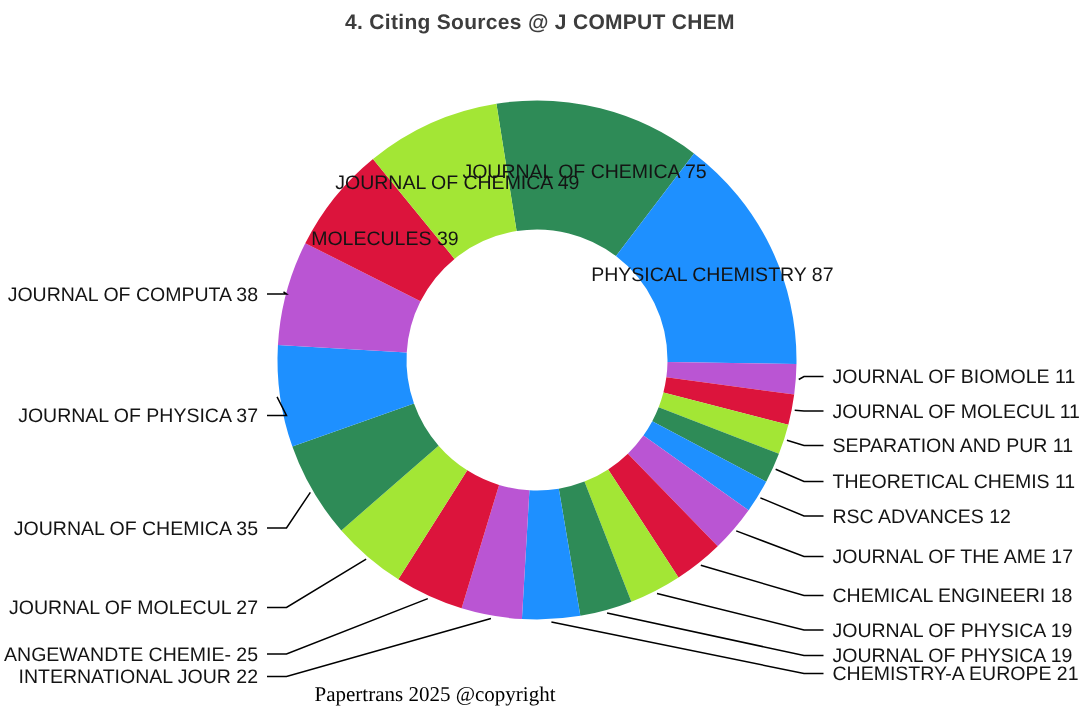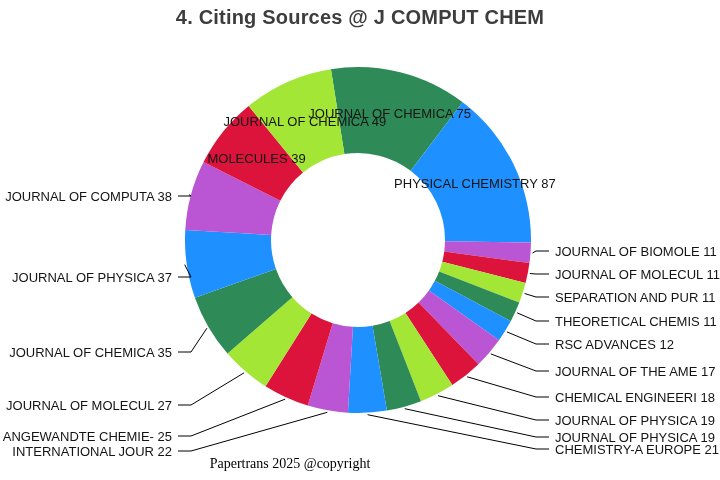--- a/index.html
+++ b/index.html
@@ -2,21 +2,21 @@
 <html><head>
 <meta charset="utf-8">
 <style>
   html,body{margin:0;padding:0;background:#ffffff;}
   .canvas{
     position:relative;width:720px;height:480px;background:#ffffff;overflow:hidden;
     font-family:"Liberation Sans",sans-serif;
   }
   .chart-title{
     position:absolute;top:6px;left:0;width:720px;text-align:center;
-    font-size:20px;font-weight:bold;color:#3d3d3d;letter-spacing:.2px;
+    font-size:14px;font-weight:bold;color:#3d3d3d;letter-spacing:.2px;
   }
   .footer{
     position:absolute;top:456px;left:0;width:580px;text-align:center;
     font-family:"Liberation Serif",serif;font-size:14px;color:#000000;
   }
   svg{position:absolute;top:0;left:0;}
   svg text{font-family:"Liberation Sans",sans-serif;font-size:13px;fill:#141414;}
   svg polyline{fill:none;stroke:#000000;stroke-width:1;}
   svg path{stroke:none;}
 </style>

